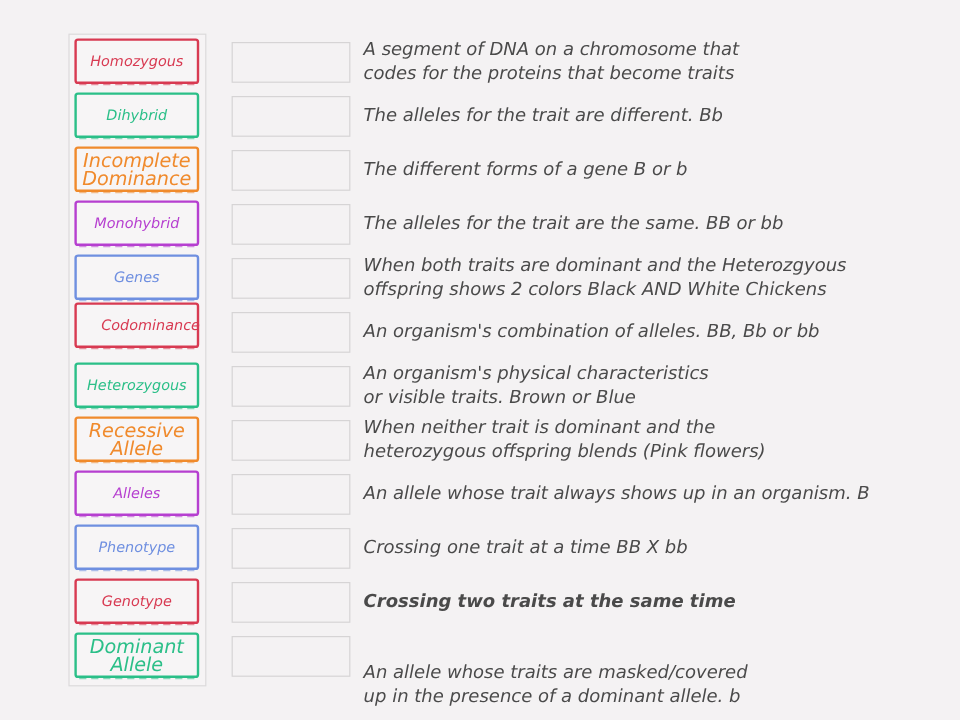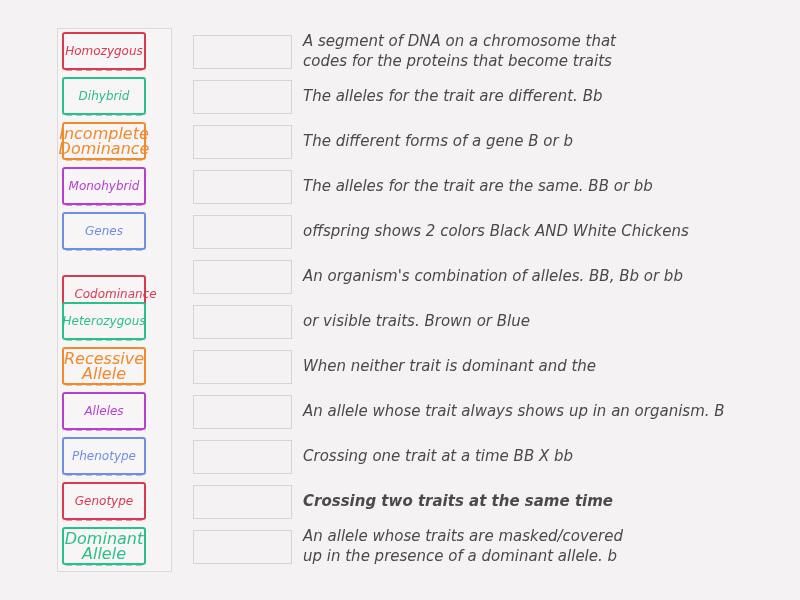--- a/index.html
+++ b/index.html
@@ -7,21 +7,21 @@
     width:800px; height:600px; overflow:hidden;
     background:#f4f2f3;
     font-family:"DejaVu Sans", sans-serif;
     position:relative;
   }
   .tray {
     position:absolute; left:57px; top:28px; width:115px; height:544px;
     border:1px solid #dcdadb; background:#f6f4f5; box-sizing:border-box;
   }
   .card {
-    position:absolute; left:62px; width:84px; height:38px;
+    position:absolute; left:62px; width:104px; height:38px;
     box-sizing:border-box; border:2px solid; border-radius:3px;
     background:#f7f5f6;
     display:flex; align-items:center; justify-content:center; text-align:center;
     font-style:italic; font-size:12px; line-height:15px; cursor:grab;
     box-shadow:0 2px 0 -0px rgba(0,0,0,0.0);
   }
   .card::after {
     content:""; position:absolute; left:2px; right:2px; bottom:-3px; height:2px;
     border-bottom:2px dashed currentColor; opacity:0.55;
   }
@@ -60,51 +60,54 @@
       <span>The different forms of a gene B or b</span>
     </div>
     <div class="card" style="top: 167px; border-color: rgb(182, 63, 208); color: rgb(182, 63, 208);">Monohybrid</div>
     <div class="drop" style="top: 170px;"></div>
     <div class="desc" style="top: 166px;">
       <span>The alleles for the trait are the same. BB or bb</span>
     </div>
     <div class="card" style="top: 212px; border-color: rgb(111, 143, 224); color: rgb(111, 143, 224);">Genes</div>
     <div class="drop" style="top: 215px;"></div>
     <div class="desc" style="top: 211px;">
+      <span>When both traits are dominant and the Heterozgyous</span>
       <span>offspring shows 2 colors Black AND White Chickens</span>
     </div>
-    <div class="card" style="top: 275px; border-color: rgb(216, 58, 82); color: rgb(216, 58, 82); padding-left: 23px;">Codominance</div>
+    <div class="card" style="top: 252px; border-color: rgb(216, 58, 82); color: rgb(216, 58, 82); padding-left: 23px;">Codominance</div>
     <div class="drop" style="top: 260px;"></div>
     <div class="desc" style="top: 256px;">
       <span>An organism's combination of alleles. BB, Bb or bb</span>
     </div>
     <div class="card" style="top: 302px; border-color: rgb(43, 191, 136); color: rgb(43, 191, 136);">Heterozygous</div>
     <div class="drop" style="top: 305px;"></div>
     <div class="desc" style="top: 301px;">
+      <span>An organism's physical characteristics</span>
       <span>or visible traits. Brown or Blue</span>
     </div>
     <div class="card small" style="top: 347px; border-color: rgb(240, 138, 44); color: rgb(240, 138, 44);">Recessive Allele</div>
     <div class="drop" style="top: 350px;"></div>
     <div class="desc" style="top: 346px;">
       <span>When neither trait is dominant and the</span>
+      <span>heterozygous offspring blends (Pink flowers)</span>
     </div>
     <div class="card" style="top: 392px; border-color: rgb(182, 63, 208); color: rgb(182, 63, 208);">Alleles</div>
     <div class="drop" style="top: 395px;"></div>
     <div class="desc" style="top: 391px;">
       <span>An allele whose trait always shows up in an organism. B</span>
     </div>
     <div class="card" style="top: 437px; border-color: rgb(111, 143, 224); color: rgb(111, 143, 224);">Phenotype</div>
     <div class="drop" style="top: 440px;"></div>
     <div class="desc" style="top: 436px;">
       <span>Crossing one trait at a time BB X bb</span>
     </div>
     <div class="card" style="top: 482px; border-color: rgb(216, 58, 82); color: rgb(216, 58, 82);">Genotype</div>
     <div class="drop" style="top: 485px;"></div>
     <div class="desc" style="top: 481px; font-weight: bold;">
       <span>Crossing two traits at the same time</span>
     </div>
     <div class="card small" style="top: 527px; border-color: rgb(43, 191, 136); color: rgb(43, 191, 136);">Dominant Allele</div>
     <div class="drop" style="top: 530px;"></div>
-    <div class="desc" style="top: 526px;">
+    <div class="desc" style="top: 550px;">
       <span>An allele whose traits are masked/covered</span>
       <span>up in the presence of a dominant allele. b</span>
     </div>
   </div>
 
 </body></html>

